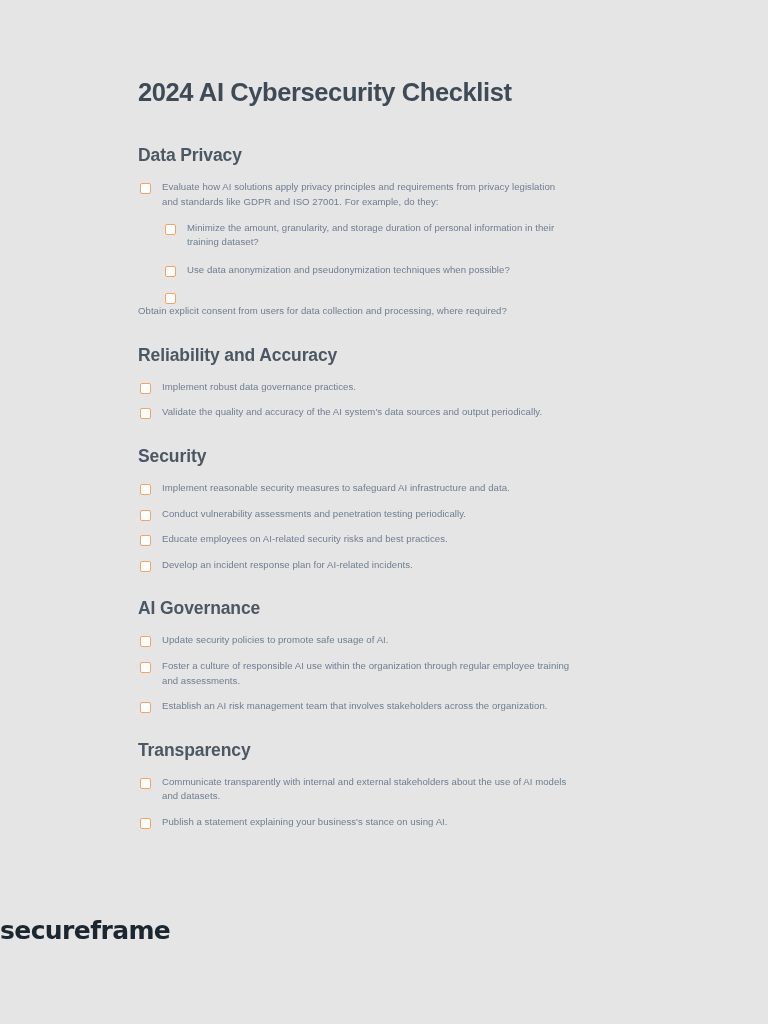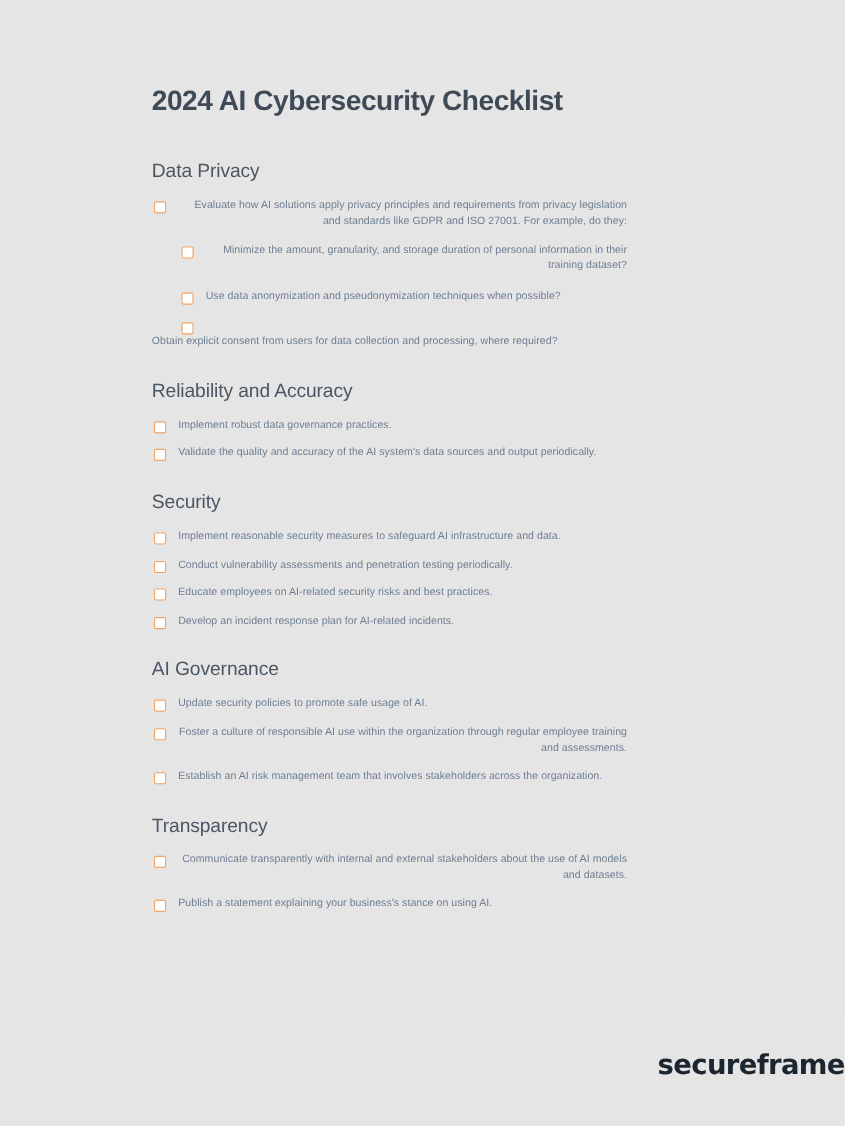--- a/index.html
+++ b/index.html
@@ -38,32 +38,31 @@
     line-height: 1.15;
     margin: 0 0 38px 0;
   }
 
   .section {
     margin-bottom: 26px;
   }
 
   .section-title {
     font-size: 17.5px;
-    font-weight: normal;
+    font-weight: bold;
     color: #4c5764;
     letter-spacing: -0.1px;
     margin: 0 0 14px 0;
     line-height: 1.2;
   }
 
   .items {
     margin: 0;
     padding: 0;
     list-style: none;
-    text-align: right;
   }
 
   .item {
     display: flex;
     align-items: flex-start;
     margin-bottom: 11px;
   }
   .item:last-child { margin-bottom: 0; }
 
   .checkbox {
@@ -101,23 +100,23 @@
   }
   .sublist .item:last-child { margin-bottom: 0; flex-direction: column; }
   .sublist > .item > .checkbox {
     margin-left: 27px;
   }
 
   .footer {
     position: absolute;
     left: 0;
     right: 0;
-    top: 955px;
+    top: 918px;
     display: flex;
-    justify-content: flex-end;
+    justify-content: flex-start;
     align-items: center;
   }
 
   .logo-wrap {
     display: flex;
     align-items: center;
     justify-content: center;
   }
   .logo-text {
     font-family: "DejaVu Sans", sans-serif;

